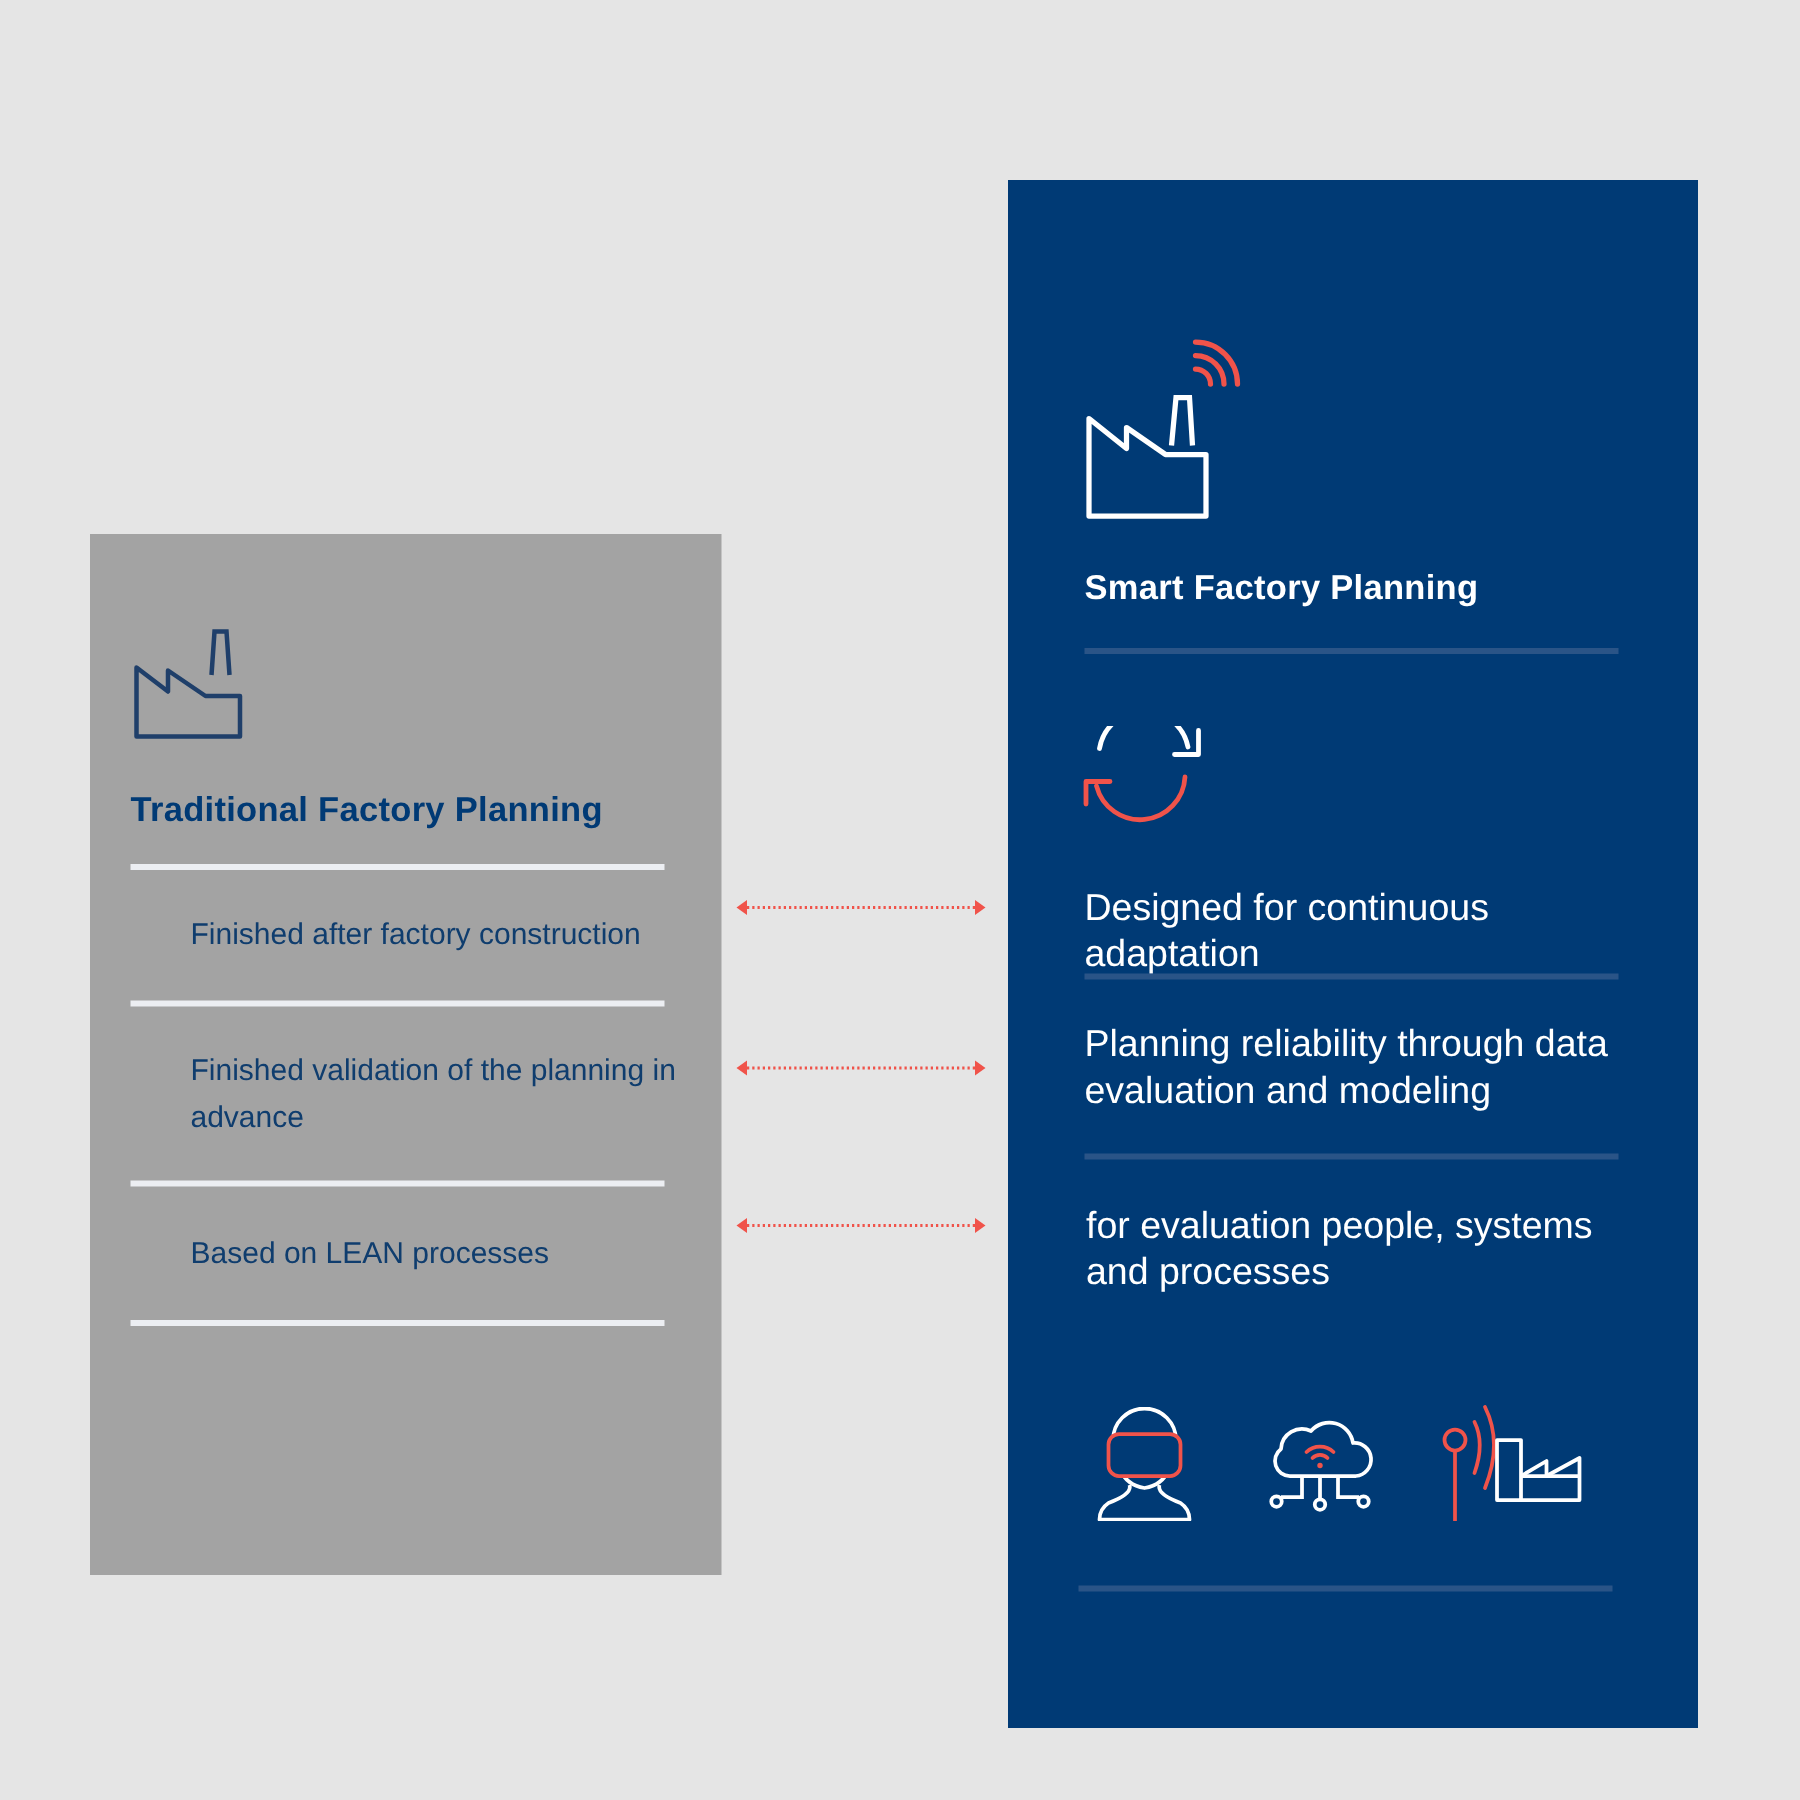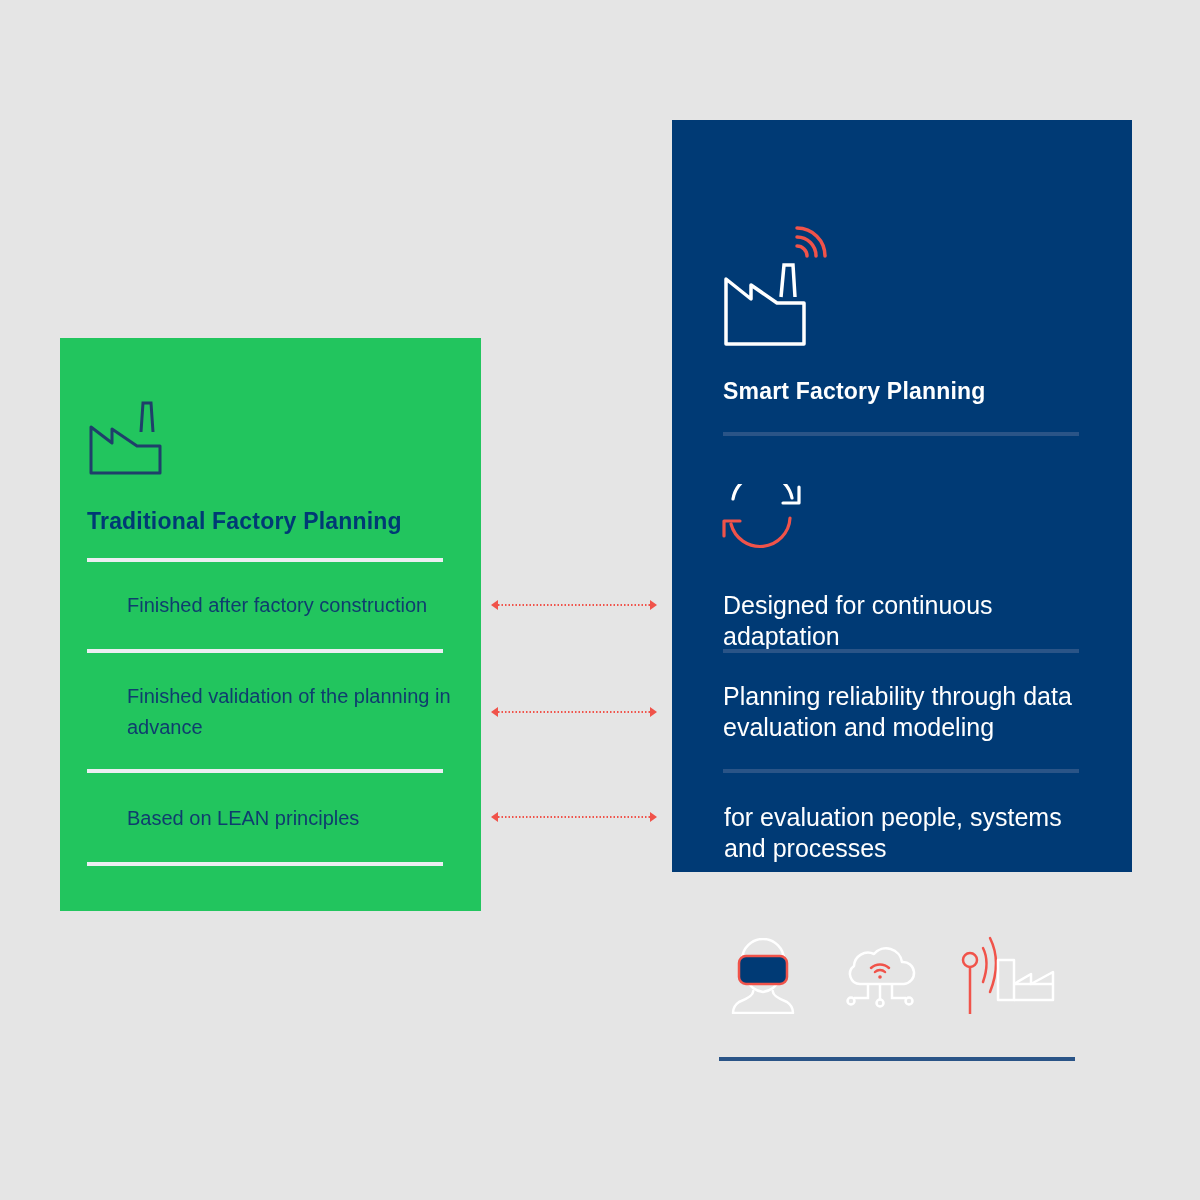--- a/index.html
+++ b/index.html
@@ -2,25 +2,25 @@
 <html><head>
   <meta charset="utf-8">
   <style>
     html, body { margin:0; padding:0; }
     body {
       width:1200px; height:1200px; position:relative; overflow:hidden;
       background:#e5e5e5;
       font-family:"Liberation Sans", sans-serif;
     }
     .panel-left {
-      position:absolute; left:60px; top:338px; width:421px; height:573px;
-      background:#22c55e;
+      position:absolute; left:60px; top:356px; width:421px; height:694px;
+      background:#a3a3a3;
     }
     .panel-right {
-      position:absolute; left:672px; top:120px; width:460px; height:752px;
+      position:absolute; left:672px; top:120px; width:460px; height:1032px;
       background:#003a75;
     }
     .abs { position:absolute; }
     .title-left {
       position:absolute; left:27px; top:170px;
       font-size:23px; font-weight:bold; color:#003a75; letter-spacing:0.2px;
       white-space:nowrap;
     }
     .title-right {
       position:absolute; left:51px; top:258px;
@@ -50,21 +50,21 @@
   </svg>
   <div class="title-left">Traditional Factory Planning</div>
   <div class="divider-l" style="top:220px"></div>
 
   <div class="item-l" style="top:252px">Finished after factory construction</div>
   <div class="divider-l" style="top:311px"></div>
 
   <div class="item-l" style="top:343px">Finished validation of the planning in advance</div>
   <div class="divider-l" style="top:431px"></div>
 
-  <div class="item-l" style="top:465px">Based on LEAN principles</div>
+  <div class="item-l" style="top:465px">Based on LEAN processes</div>
   <div class="divider-l" style="top:524px"></div>
 </div>
 
 <svg class="arrow" style="top:599px" viewBox="0 0 168 12">
   <line x1="8" y1="6" x2="160" y2="6" stroke="#f0534a" stroke-width="2" stroke-dasharray="1.5 2"></line>
   <path d="M1 6 L8 1 V11 Z" fill="#f0534a"></path>
     <path d="M167 6 L160 1 V11 Z" fill="#f0534a"></path>
 </svg>
 <svg class="arrow" style="top:706px" viewBox="0 0 168 12">
   <line x1="8" y1="6" x2="160" y2="6" stroke="#f0534a" stroke-width="2" stroke-dasharray="1.5 2"></line>

